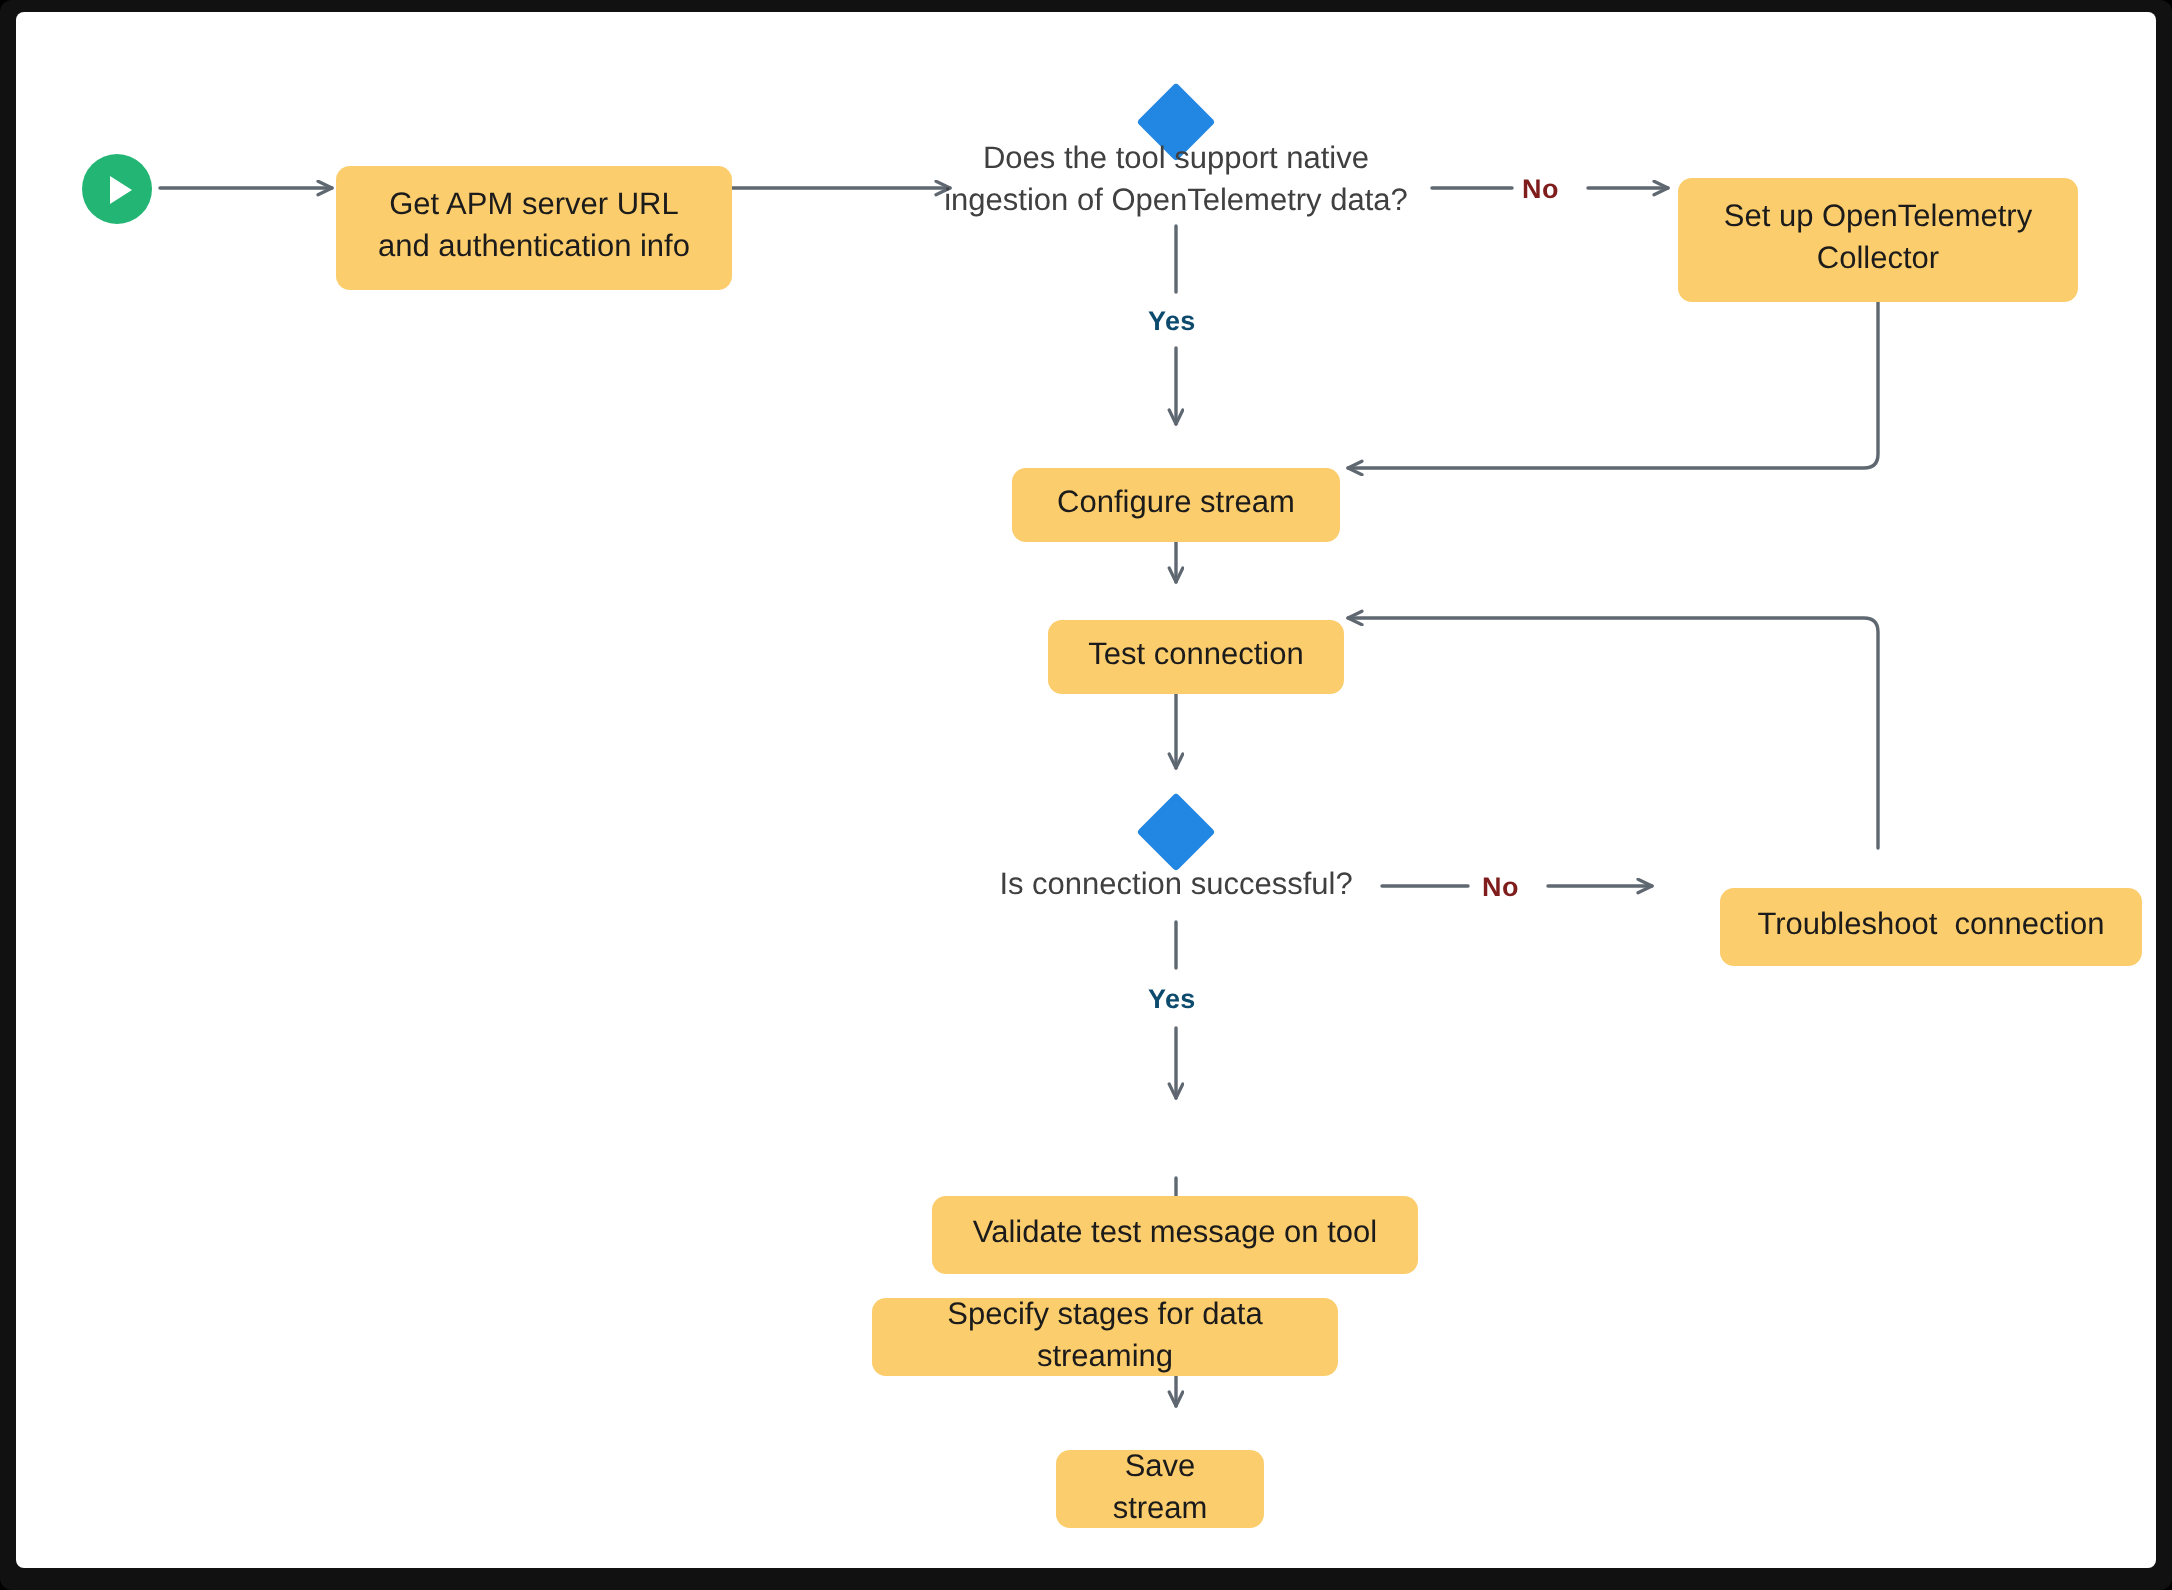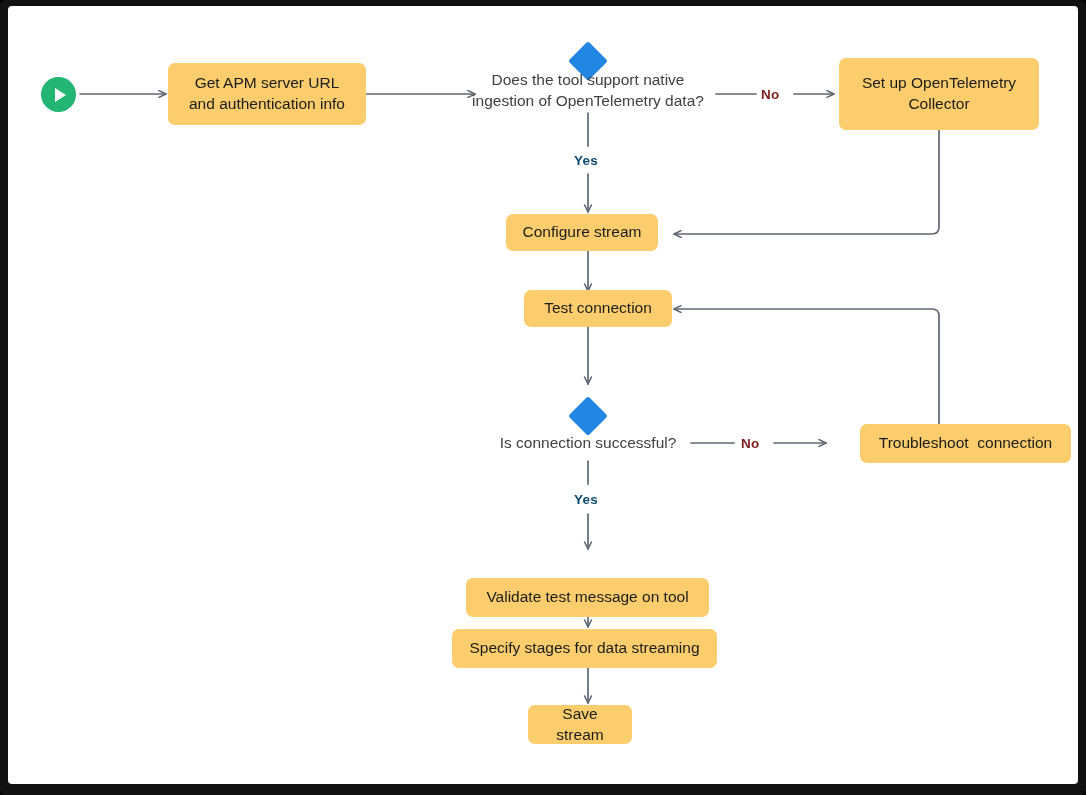--- a/index.html
+++ b/index.html
@@ -43,20 +43,21 @@
     align-items: center;
     justify-content: center;
     text-align: center;
     background: #FCCD6C;
     border-radius: 7px;
     color: #1b1b1b;
     font-size: 15.5px;
     line-height: 1.35;
     padding: 16px 10px;
     white-space: pre-wrap;
+    margin-top: 20px;
   }
   .plain-text {
     position: absolute;
     box-sizing: border-box;
     display: flex;
     align-items: center;
     justify-content: center;
     text-align: center;
     color: #404040;
     font-size: 15.5px;
@@ -144,35 +145,35 @@
       <span class="tri"></span>
     </div>
 
     <div class="node" style="left:160px; top:57px; width:198px; height:62px;">Get APM server URL
 and authentication info</div>
 
     <div class="diamond" style="left:566px; top:41px; width:28px; height:28px;"></div>
     <div class="plain-text" style="left:447px; top:62px; width:266px; height:46px;">Does the tool support native
 ingestion of OpenTelemetry data?</div>
 
-    <div class="node" style="left:831px; top:52px; width:200px; height:72px;">Set up OpenTelemetry
+    <div class="node" style="left:831px; top:63px; width:200px; height:62px;">Set up OpenTelemetry
 Collector</div>
 
-    <div class="node" style="left:498px; top:208px; width:152px; height:37px;">Configure stream</div>
+    <div class="node" style="left:498px; top:208px; width:164px; height:37px;">Configure stream</div>
 
     <div class="node" style="left:516px; top:284px; width:148px; height:37px;">Test connection</div>
 
     <div class="diamond" style="left:566px; top:396px; width:28px; height:28px;"></div>
     <div class="plain-text" style="left:471px; top:425px; width:218px; height:24px;">Is connection successful?</div>
 
     <div class="node" style="left:852px; top:418px; width:211px; height:39px;">Troubleshoot  connection</div>
 
     <div class="node" style="left:458px; top:572px; width:243px; height:39px;">Validate test message on tool</div>
 
-    <div class="node" style="left:444px; top:623px; width:265px; height:39px;">Specify stages for data streaming</div>
+    <div class="node" style="left:428px; top:623px; width:233px; height:39px;">Specify stages for data streaming</div>
 
     <div class="node" style="left:520px; top:699px; width:104px; height:39px;">Save stream</div>
 
     <div class="edge-label no" style="left:753px; top:81px;">No</div>
     <div class="edge-label yes" style="left:566px; top:147px;">Yes</div>
     <div class="edge-label no" style="left:733px; top:430px;">No</div>
     <div class="edge-label yes" style="left:566px; top:486px;">Yes</div>
 
   </div>
 </div>

